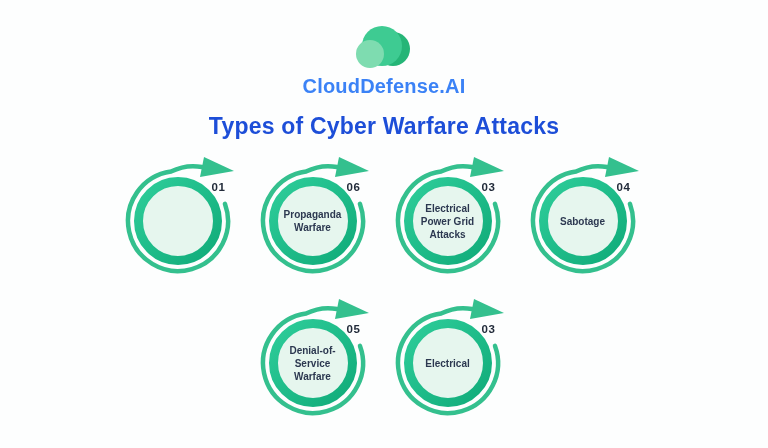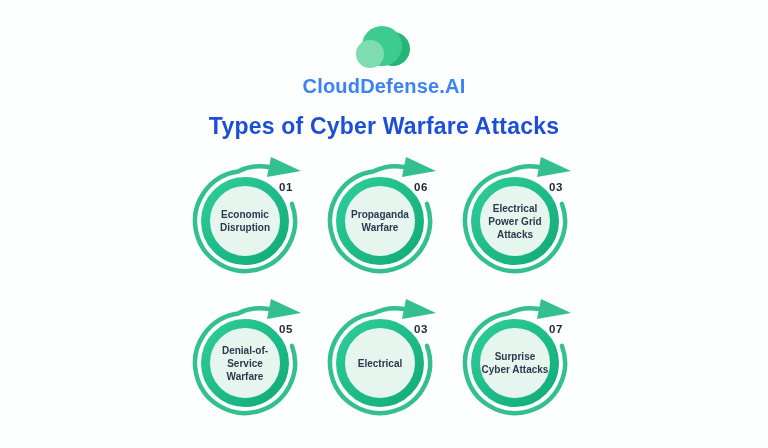--- a/index.html
+++ b/index.html
@@ -63,21 +63,20 @@
 
   <div class="row row-1">
 
     <div class="badge">
       <svg class="badge-art" viewBox="0 0 132 130">
         <path d="M 109 50.9 A 50 50 0 1 1 55 18.5 Q 70 11 86 14" fill="none" stroke="#34c08e" stroke-width="4.5" stroke-linecap="round"></path>
         <polygon points="84,24 88,4 118,18" fill="#34c08e"></polygon>
         <circle cx="62" cy="68" r="39.5" fill="#e6f6ee" stroke="url(#ringGrad)" stroke-width="9"></circle>
       </svg>
       <div class="badge-num">01</div>
-      <div class="badge-label">Economic Disruption</div>
     </div>
 
     <div class="badge">
       <svg class="badge-art" viewBox="0 0 132 130">
         <path d="M 109 50.9 A 50 50 0 1 1 55 18.5 Q 70 11 86 14" fill="none" stroke="#34c08e" stroke-width="4.5" stroke-linecap="round"></path>
         <polygon points="84,24 88,4 118,18" fill="#34c08e"></polygon>
         <circle cx="62" cy="68" r="39.5" fill="#e6f6ee" stroke="url(#ringGrad)" stroke-width="9"></circle>
       </svg>
       <div class="badge-num">06</div>
       <div class="badge-label">Propaganda Warfare</div>
@@ -86,20 +85,29 @@
     <div class="badge">
       <svg class="badge-art" viewBox="0 0 132 130">
         <path d="M 109 50.9 A 50 50 0 1 1 55 18.5 Q 70 11 86 14" fill="none" stroke="#34c08e" stroke-width="4.5" stroke-linecap="round"></path>
         <polygon points="84,24 88,4 118,18" fill="#34c08e"></polygon>
         <circle cx="62" cy="68" r="39.5" fill="#e6f6ee" stroke="url(#ringGrad)" stroke-width="9"></circle>
       </svg>
       <div class="badge-num">03</div>
       <div class="badge-label">Electrical Power Grid Attacks</div>
     </div>
 
+    <div class="badge">
+      <svg class="badge-art" viewBox="0 0 132 130">
+        <path d="M 109 50.9 A 50 50 0 1 1 55 18.5 Q 70 11 86 14" fill="none" stroke="#34c08e" stroke-width="4.5" stroke-linecap="round"></path>
+        <polygon points="84,24 88,4 118,18" fill="#34c08e"></polygon>
+        <circle cx="62" cy="68" r="39.5" fill="#e6f6ee" stroke="url(#ringGrad)" stroke-width="9"></circle>
+      </svg>
+      <div class="badge-num">04</div>
+      <div class="badge-label">Sabotage</div>
+    </div>
 
   </div>
 
   <div class="row row-2">
 
     <div class="badge">
       <svg class="badge-art" viewBox="0 0 132 130">
         <path d="M 109 50.9 A 50 50 0 1 1 55 18.5 Q 70 11 86 14" fill="none" stroke="#34c08e" stroke-width="4.5" stroke-linecap="round"></path>
         <polygon points="84,24 88,4 118,18" fill="#34c08e"></polygon>
         <circle cx="62" cy="68" r="39.5" fill="#e6f6ee" stroke="url(#ringGrad)" stroke-width="9"></circle>
@@ -111,25 +119,16 @@
     <div class="badge">
       <svg class="badge-art" viewBox="0 0 132 130">
         <path d="M 109 50.9 A 50 50 0 1 1 55 18.5 Q 70 11 86 14" fill="none" stroke="#34c08e" stroke-width="4.5" stroke-linecap="round"></path>
         <polygon points="84,24 88,4 118,18" fill="#34c08e"></polygon>
         <circle cx="62" cy="68" r="39.5" fill="#e6f6ee" stroke="url(#ringGrad)" stroke-width="9"></circle>
       </svg>
       <div class="badge-num">03</div>
       <div class="badge-label">Electrical</div>
     </div>
 
-    <div class="badge">
-      <svg class="badge-art" viewBox="0 0 132 130">
-        <path d="M 109 50.9 A 50 50 0 1 1 55 18.5 Q 70 11 86 14" fill="none" stroke="#34c08e" stroke-width="4.5" stroke-linecap="round"></path>
-        <polygon points="84,24 88,4 118,18" fill="#34c08e"></polygon>
-        <circle cx="62" cy="68" r="39.5" fill="#e6f6ee" stroke="url(#ringGrad)" stroke-width="9"></circle>
-      </svg>
-      <div class="badge-num">07</div>
-      <div class="badge-label">Surprise Cyber Attacks</div>
-    </div>
 
   </div>
 
 </div>
 
 </body></html>

